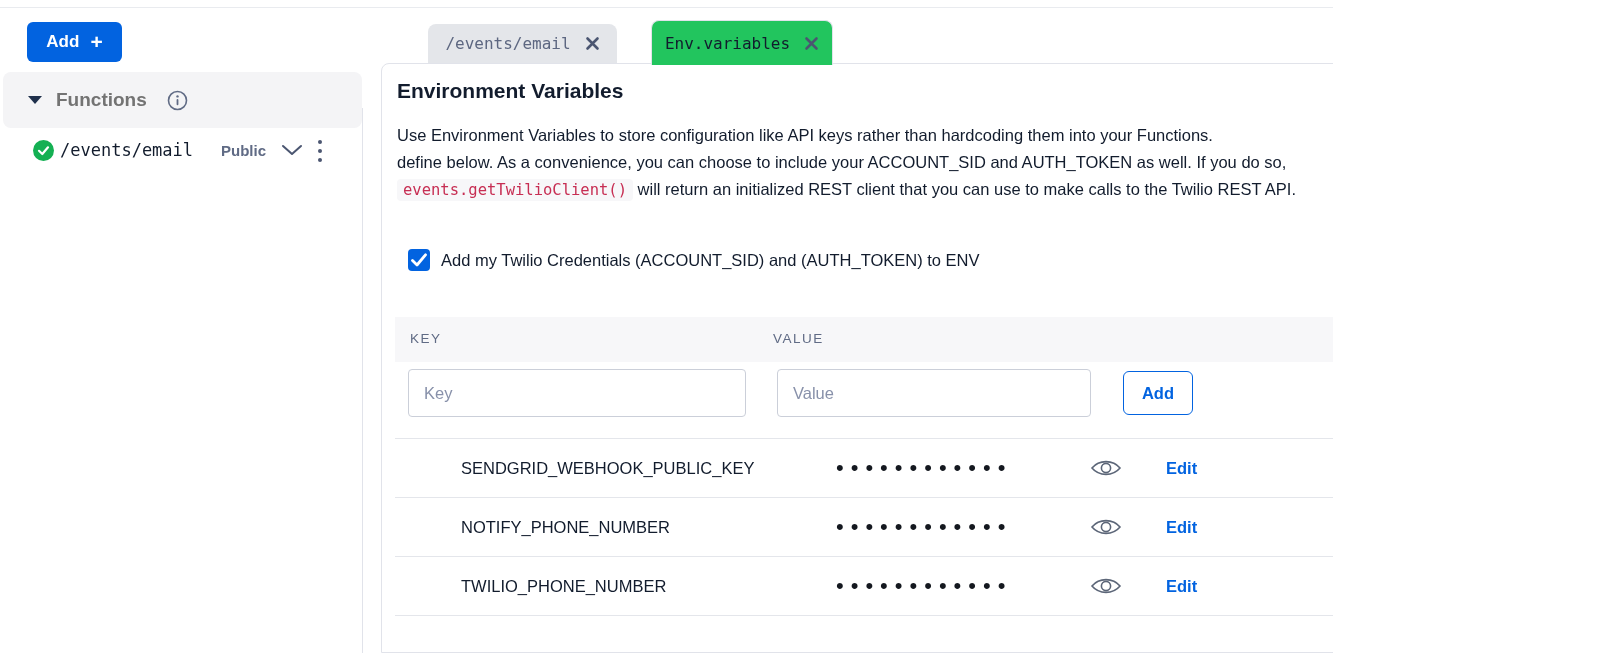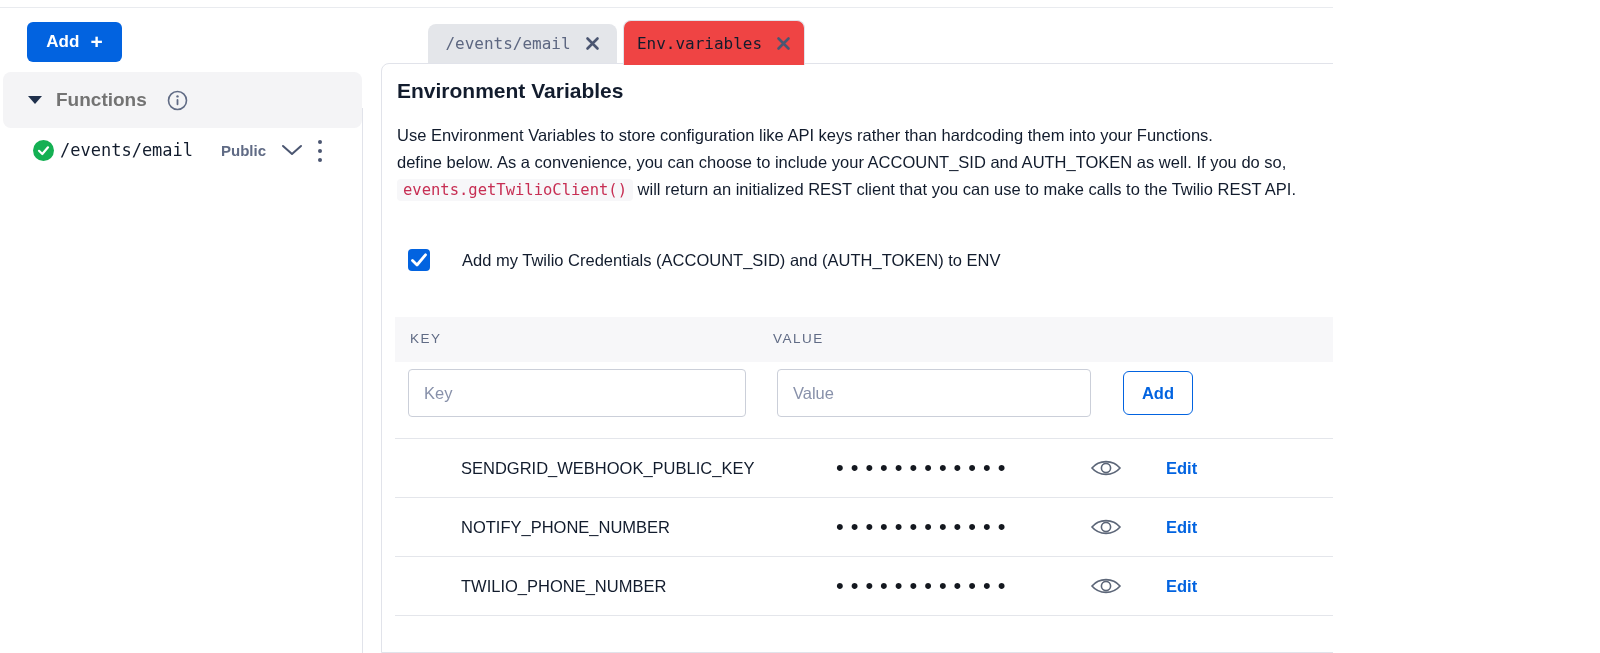--- a/index.html
+++ b/index.html
@@ -33,36 +33,36 @@
     display:flex; flex-direction:column; align-items:center; justify-content:space-between; padding:2px 0; cursor:pointer; }
   .kebab i { width:4px; height:4px; border-radius:50%; background:#4B5671; }
 
   .side-border { position:absolute; left:362px; top:108px; bottom:0; width:1px; background:#E1E3EA; }
 
   
   .tab { position:absolute; display:flex; align-items:center; justify-content:center; gap:14px;
     font-family:"DejaVu Sans Mono", monospace; font-size:16px; cursor:pointer; }
   .tab-inactive { left:428px; top:24px; width:189px; height:39px; background:#E4E6EA;
     border-radius:8px 8px 0 0; color:#5D6781; z-index:1; }
-  .tab-active { left:623px; top:20px; width:182px; height:45px; background:#ef4444;
+  .tab-active { left:651px; top:20px; width:182px; height:45px; background:#22c55e;
     border:1px solid #E1E3EA; border-bottom:none; border-radius:8px 8px 0 0; color:#121C2D; z-index:3; }
   .tab .x-ic { display:flex; }
 
   
   .panel { position:absolute; left:381px; top:63px; width:1219px; height:590px;
     background:#fff; border:1px solid #E1E3EA; border-top-left-radius:8px; z-index:2; }
 
   .page-title { position:absolute; left:397px; top:79px; font-size:21px; font-weight:700; color:#121C2D; z-index:4; }
 
   .desc { position:absolute; left:397px; top:122px; z-index:4; font-size:16.5px; color:#121C2D; }
   .desc .line { height:27px; line-height:27px; white-space:nowrap; }
   .inline-code { font-family:"DejaVu Sans Mono", monospace; font-size:15.5px; color:#C72E53;
     background:#F7F7F9; border-radius:4px; padding:2px 6px; }
 
-  .cred-row { position:absolute; left:408px; top:249px; z-index:4; display:flex; align-items:center;gap:21px; }
+  .cred-row { position:absolute; left:408px; top:249px; z-index:4; display:flex; align-items:center; }
   .checkbox { width:22px; height:22px; background:#0263E0; border-radius:4px; cursor:pointer;
     display:flex; align-items:center; justify-content:center; flex:0 0 auto; }
   .cred-label { margin-left:11px; font-size:16.5px; color:#121C2D; white-space:nowrap; }
 
   
   .thead { position:absolute; left:395px; top:317px; width:1187px; height:45px; background:#F7F7F9; z-index:4; }
   .th { position:absolute; top:14px; font-size:13.5px; letter-spacing:1.5px; color:#606B85; }
   .th-key { left:15px; } .th-value { left:378px; }
 
   .tfield { position:absolute; height:48px; top:369px; z-index:4; border:1px solid #CBCFD9; border-radius:4px;

